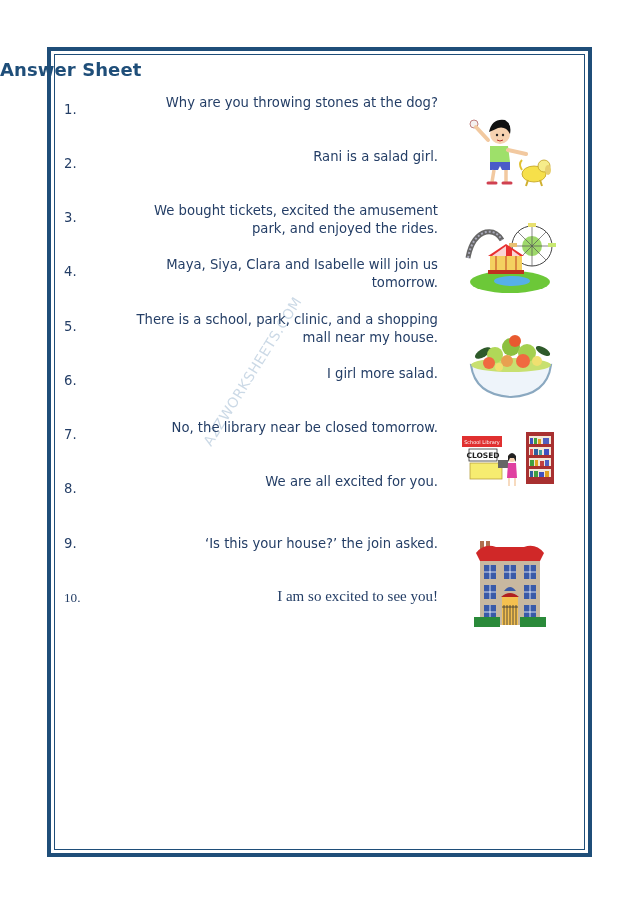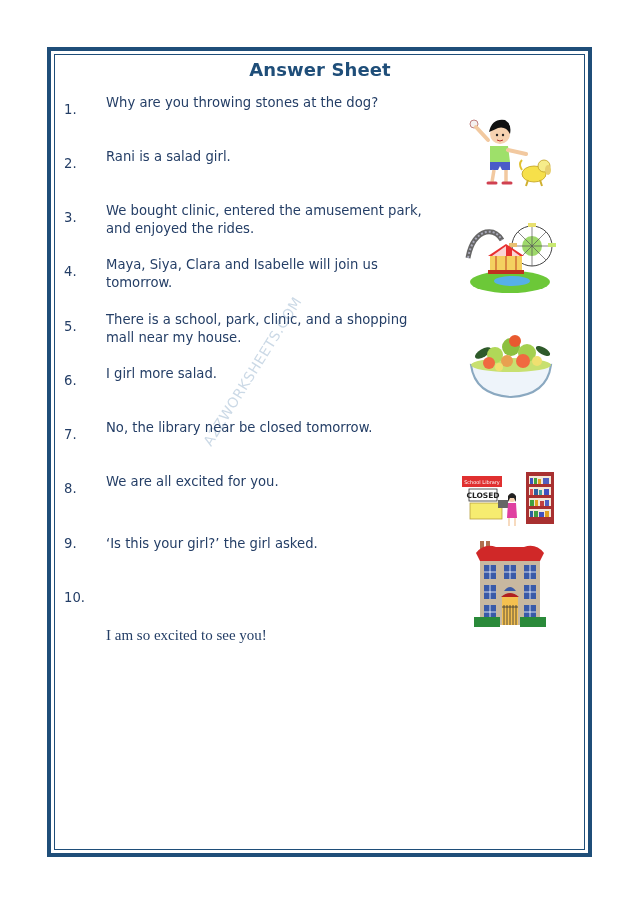--- a/index.html
+++ b/index.html
@@ -30,21 +30,21 @@
       top: 3px;
       right: 3px;
       bottom: 3px;
       border: 1px solid #1f4e79;
     }
     .title {
       position: absolute;
       left: 0;
       width: 640px;
       top: 59px;
-      text-align: center;
+      text-align: left;
       font-family: "DejaVu Sans", sans-serif;
       font-weight: bold;
       font-size: 18px;
       color: #1f4e79;
       letter-spacing: 0.1px;
     }
     .item {
       position: absolute;
       left: 64px;
       width: 380px;
@@ -52,23 +52,24 @@
       line-height: 17.5px;
       color: #243e66;
     }
     .item .num {
       position: absolute;
       left: 0;
       font-family: "DejaVu Sans", sans-serif;
     }
     .item .text {
       position: absolute;
-      left: 42px;
+      left: 54px;
       width: 320px;
       font-family: "DejaVu Sans", sans-serif;
+      text-align: right;
     }
     .item .text.serif {
       font-family: "Liberation Serif", serif;
       font-size: 15px;
     }
     .pic {
       position: absolute;
     }
     .watermark {
       position: absolute;
@@ -97,21 +98,21 @@
 <div class="item" style="top:94px;">
   <span class="num" style="top:7px;">1.</span>
   <span class="text">Why are you throwing stones at the dog?</span>
 </div>
 <div class="item" style="top:148px;">
   <span class="num" style="top:7px;">2.</span>
   <span class="text">Rani is a salad girl.</span>
 </div>
 <div class="item" style="top:202px;">
   <span class="num" style="top:7px;">3.</span>
-  <span class="text">We bought clinic, entered the amusement park, and enjoyed the rides.</span>
+  <span class="text">We bought tickets, excited the amusement park, and enjoyed the rides.</span>
 </div>
 <div class="item" style="top:256px;">
   <span class="num" style="top:7px;">4.</span>
   <span class="text">Maya, Siya, Clara and Isabelle will join us tomorrow.</span>
 </div>
 <div class="item" style="top:311px;">
   <span class="num" style="top:7px;">5.</span>
   <span class="text">There is a school, park, clinic, and a shopping mall near my house.</span>
 </div>
 <div class="item" style="top:365px;">
@@ -121,25 +122,25 @@
 <div class="item" style="top:419px;">
   <span class="num" style="top:7px;">7.</span>
   <span class="text">No, the library near be closed tomorrow.</span>
 </div>
 <div class="item" style="top:473px;">
   <span class="num" style="top:7px;">8.</span>
   <span class="text">We are all excited for you.</span>
 </div>
 <div class="item" style="top:535px;">
   <span class="num" style="top:0px;">9.</span>
-  <span class="text">‘Is this your girl?’ the girl asked.</span>
+  <span class="text">‘Is this your house?’ the join asked.</span>
 </div>
 <div class="item" style="top:589px;">
-  <span class="num" style="top:0px;">10.</span>
-  <span class="text serif" style="top:-1px;margin-top:39px;">I am so excited to see you!</span>
+  <span class="num" style="top:0px;font-family:Liberation Serif, serif;">10.</span>
+  <span class="text serif" style="top:-1px;">I am so excited to see you!</span>
 </div>
 
 <div class="pic" style="left:460px; top:110px; width:100px; height:80px;">
   <svg width="100" height="80" viewBox="0 0 100 80">
 
     <circle cx="14" cy="14" r="4" fill="#f4f0f0" stroke="#c08080" stroke-width="1"></circle>
 
     <path d="M16 17 L28 30" stroke="#f2c9a0" stroke-width="4" stroke-linecap="round"></path>
 
     <circle cx="40" cy="24" r="10" fill="#f6d2b0"></circle>
@@ -208,21 +209,21 @@
     <circle cx="62" cy="28" r="9" fill="#a4d050"></circle>
     <circle cx="50" cy="16" r="6" fill="#e85a30"></circle>
     <circle cx="24" cy="38" r="6" fill="#f06a40"></circle>
     <circle cx="58" cy="36" r="7" fill="#f06a40"></circle>
     <circle cx="42" cy="36" r="6" fill="#e8a050"></circle>
     <circle cx="72" cy="36" r="5" fill="#f0e070"></circle>
     <circle cx="34" cy="42" r="4" fill="#f0e070"></circle>
   </svg>
 </div>
 
-<div class="pic" style="left:458px; top:468px; width:100px; height:62px;">
+<div class="pic" style="left:458px; top:428px; width:100px; height:62px;">
   <svg width="100" height="62" viewBox="0 0 100 62">
 
     <rect x="4" y="8" width="40" height="11" fill="#e03030"></rect>
     <text x="24" y="16" text-anchor="middle" font-family="DejaVu Sans, sans-serif" font-size="5" fill="#fff">School Library</text>
 
     <rect x="11" y="21" width="28" height="12" fill="#fff" stroke="#333" stroke-width="0.8"></rect>
     <text x="25" y="30" text-anchor="middle" font-family="DejaVu Sans, sans-serif" font-size="7.5" font-weight="bold" fill="#222">CLOSED</text>
 
     <rect x="12" y="35" width="32" height="16" fill="#f6ec70" stroke="#b8a040" stroke-width="0.8"></rect>
     <rect x="40" y="32" width="10" height="8" fill="#666"></rect>

